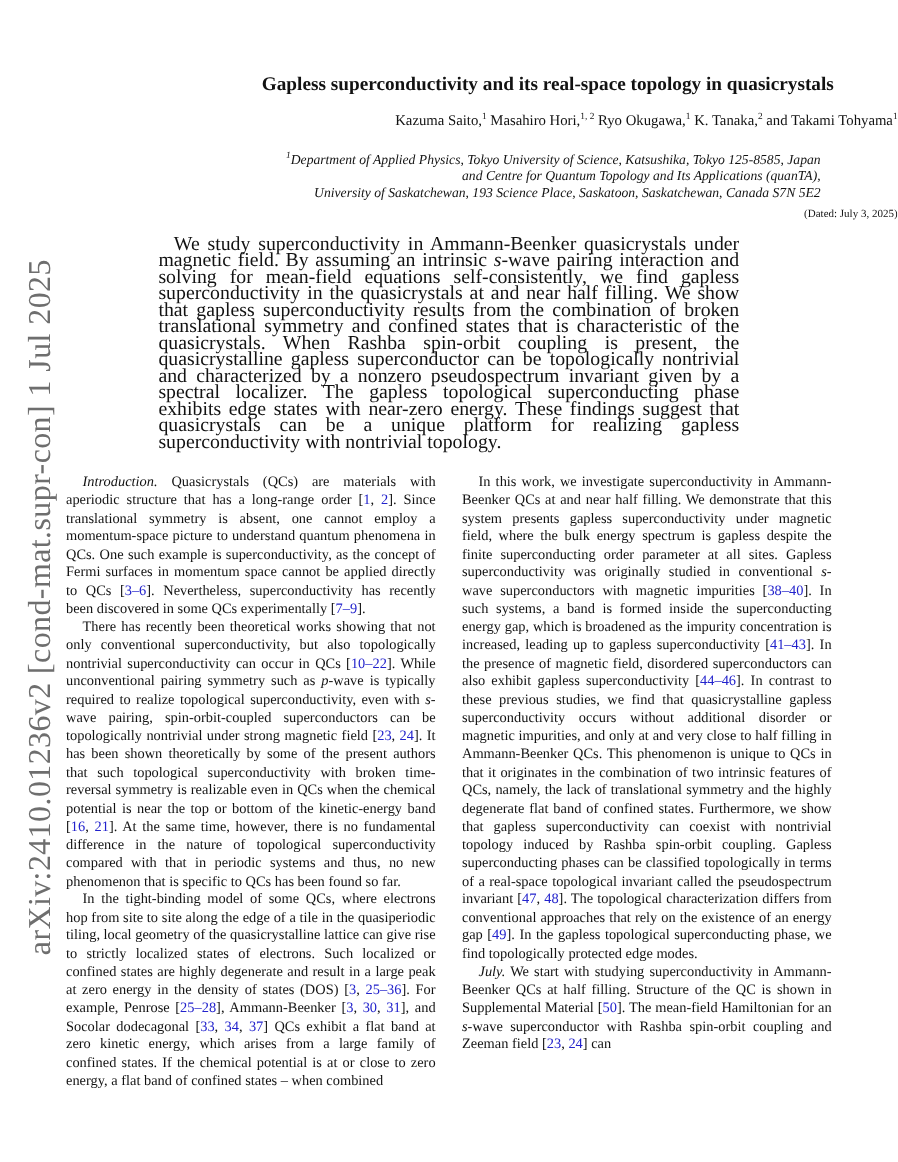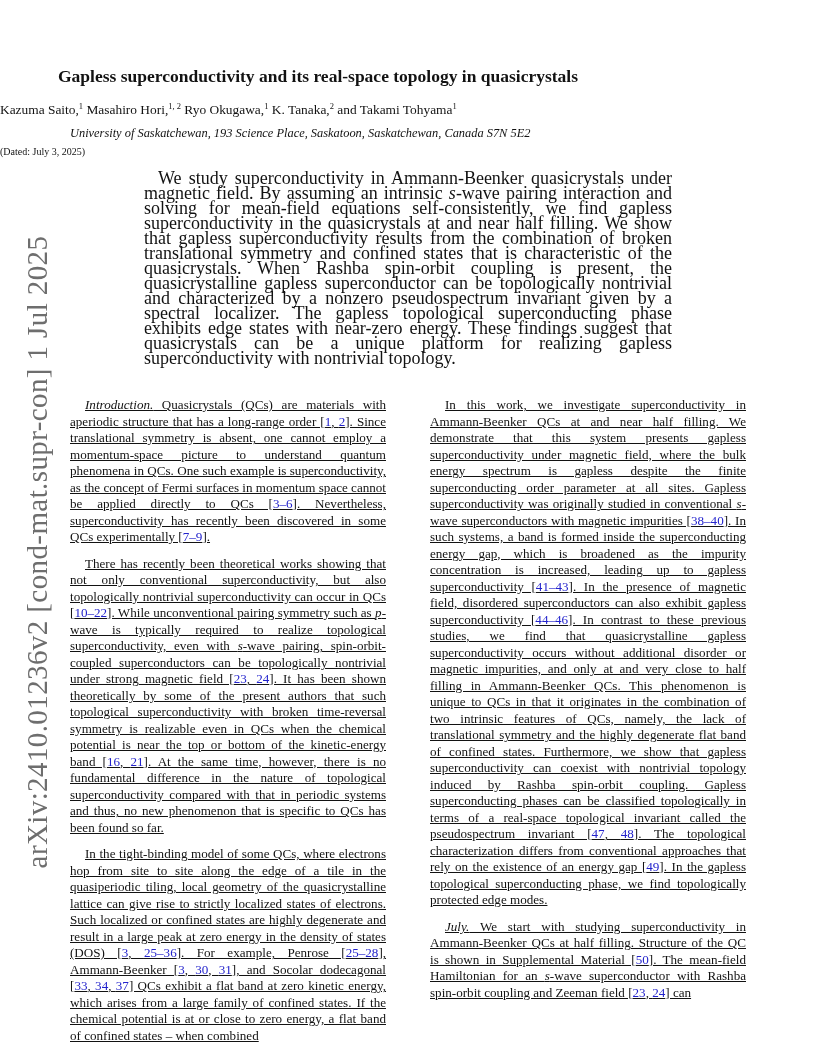--- a/index.html
+++ b/index.html
@@ -11,48 +11,50 @@
     font-family:"Liberation Serif","DejaVu Serif",serif;
     overflow:hidden;
   }
   .stamp {
     position:absolute; left:37px; top:552px;
     transform:translate(-50%,-50%) rotate(-90deg);
     transform-origin:center center;
     white-space:nowrap; font-size:29px; letter-spacing:0.4px;
     color:var(--stamp);
   }
-  header { text-align:left; padding-top:66px; }
+  header { text-align:right; padding-top:66px; }
   .title { font-size:17.5px; font-weight:bold; margin:0 58px 15px; line-height:1.2; }
-  .authors { font-size:13.4px; margin-bottom:8px; }
+  .authors { font-size:13.4px; margin-bottom:20px; }
   .authors sup, .affil sup { font-size:8.5px; }
   .affil { font-style:italic; font-size:12.4px; line-height:15.2px; margin:0 70px; }
   .dated { font-size:10px; margin-top:5px; }
   .abstract {
     width:528px; margin:14px auto 0; font-size:18px; line-height:15px;
     text-align:justify; text-indent:14px;
   }
   .columns { display:flex; gap:24px; margin:21px 60px 0; }
   .col { width:336px; font-size:13.1px; line-height:16.5px; text-align:justify; }
-  .col p { margin:10px; text-indent:15px;text-decoration:underline; }
+  .col p { margin:0; text-indent:15px; }
   .col p.cont { text-indent:0; }
   .cite { color:var(--cite); cursor:pointer; }
   em { font-style:italic; }
   sup { line-height:0; vertical-align:super; }
 </style>
 </head>
 <body>
 
 <div class="page">
 
   <div class="stamp">arXiv:2410.01236v2  [cond-mat.supr-con]  1 Jul 2025</div>
 
   <header>
     <h1 class="title">Gapless superconductivity and its real-space topology in quasicrystals</h1>
     <div class="authors">Kazuma Saito,<sup>1</sup> Masahiro Hori,<sup>1, 2</sup> Ryo Okugawa,<sup>1</sup> K. Tanaka,<sup>2</sup> and Takami Tohyama<sup>1</sup></div>
+    <div class="affil"><sup>1</sup>Department of Applied Physics, Tokyo University of Science, Katsushika, Tokyo 125-8585, Japan</div>
+    <div class="affil">and Centre for Quantum Topology and Its Applications (quanTA),</div>
     <div class="affil">University of Saskatchewan, 193 Science Place, Saskatoon, Saskatchewan, Canada S7N 5E2</div>
     <div class="dated">(Dated: July 3, 2025)</div>
   </header>
 
   <section class="abstract">We study superconductivity in Ammann-Beenker quasicrystals under magnetic field. By assuming an intrinsic <em>s</em>-wave pairing interaction and solving for mean-field equations self-consistently, we find gapless superconductivity in the quasicrystals at and near half filling. We show that gapless superconductivity results from the combination of broken translational symmetry and confined states that is characteristic of the quasicrystals. When Rashba spin-orbit coupling is present, the quasicrystalline gapless superconductor can be topologically nontrivial and characterized by a nonzero pseudospectrum invariant given by a spectral localizer. The gapless topological superconducting phase exhibits edge states with near-zero energy. These findings suggest that quasicrystals can be a unique platform for realizing gapless superconductivity with nontrivial topology.</section>
 
   <div class="columns">
     <div class="col">
       <p><em>Introduction.</em> Quasicrystals (QCs) are materials with aperiodic structure that has a long-range order [<span class="cite">1</span>, <span class="cite">2</span>]. Since translational symmetry is absent, one cannot employ a momentum-space picture to understand quantum phenomena in QCs. One such example is superconductivity, as the concept of Fermi surfaces in momentum space cannot be applied directly to QCs [<span class="cite">3–6</span>]. Nevertheless, superconductivity has recently been discovered in some QCs experimentally [<span class="cite">7–9</span>].</p>
       <p>There has recently been theoretical works showing that not only conventional superconductivity, but also topologically nontrivial superconductivity can occur in QCs [<span class="cite">10–22</span>]. While unconventional pairing symmetry such as <em>p</em>-wave is typically required to realize topological superconductivity, even with <em>s</em>-wave pairing, spin-orbit-coupled superconductors can be topologically nontrivial under strong magnetic field [<span class="cite">23</span>, <span class="cite">24</span>]. It has been shown theoretically by some of the present authors that such topological superconductivity with broken time-reversal symmetry is realizable even in QCs when the chemical potential is near the top or bottom of the kinetic-energy band [<span class="cite">16</span>, <span class="cite">21</span>]. At the same time, however, there is no fundamental difference in the nature of topological superconductivity compared with that in periodic systems and thus, no new phenomenon that is specific to QCs has been found so far.</p>

